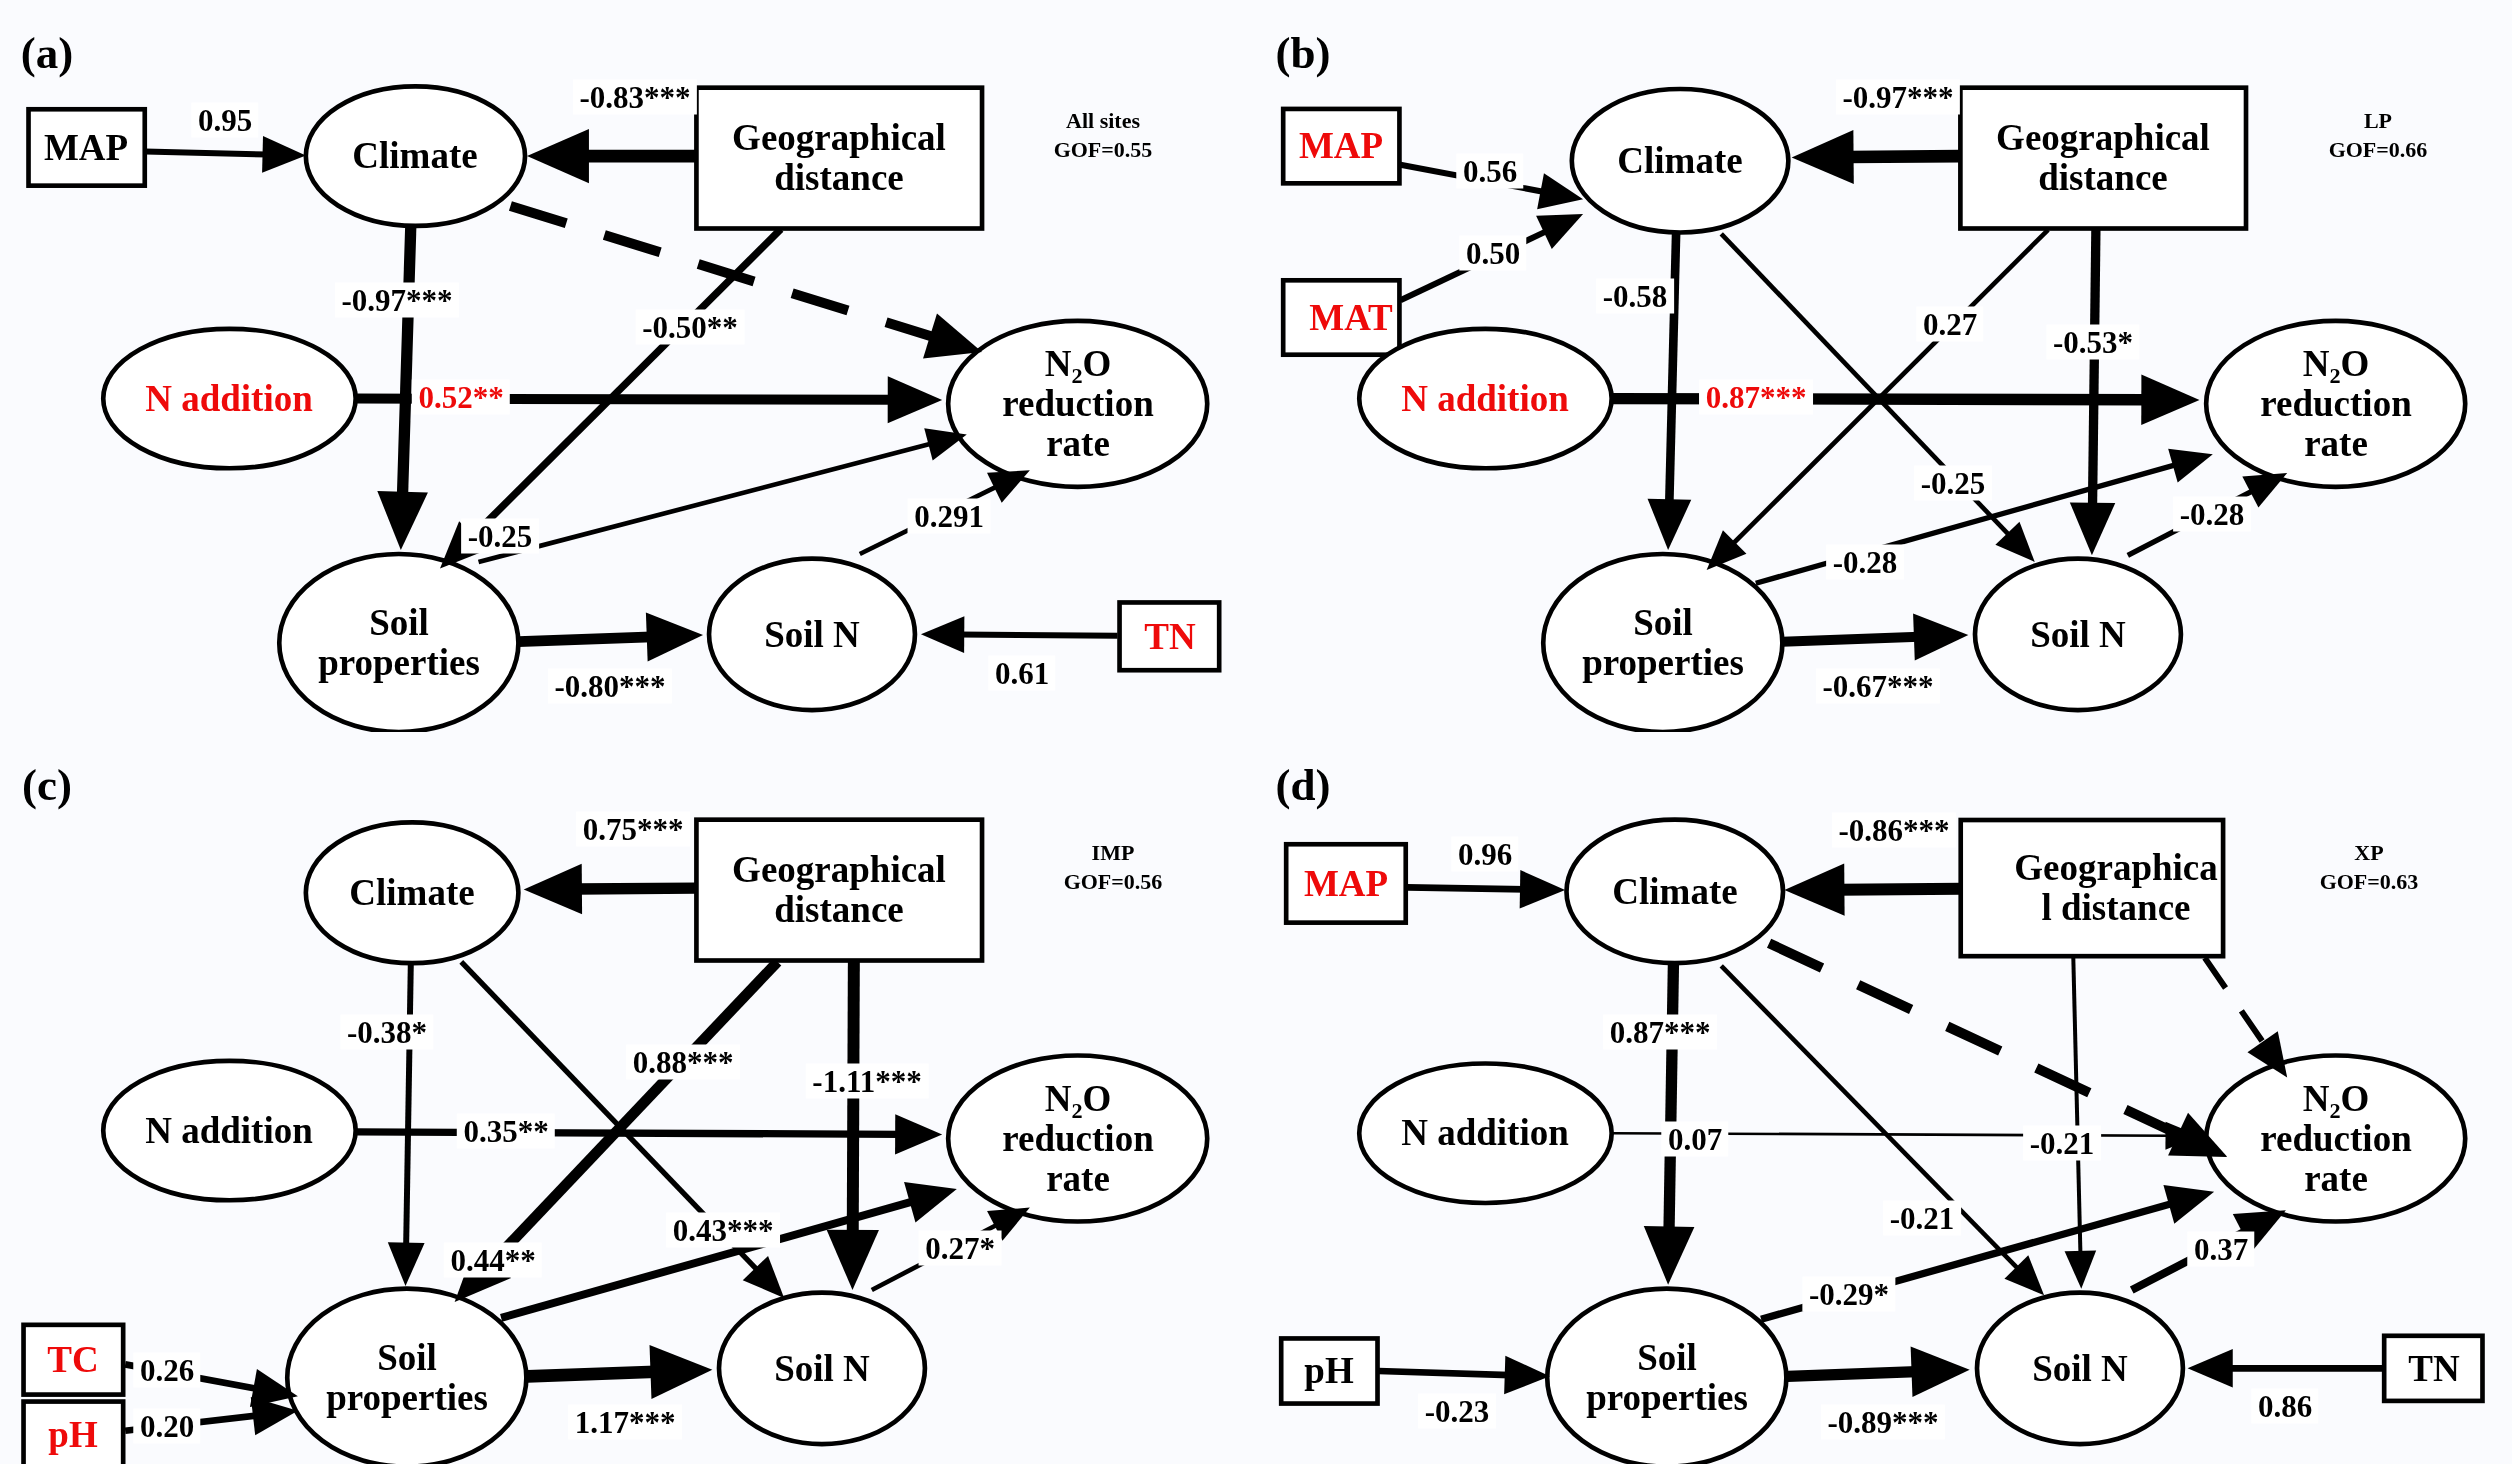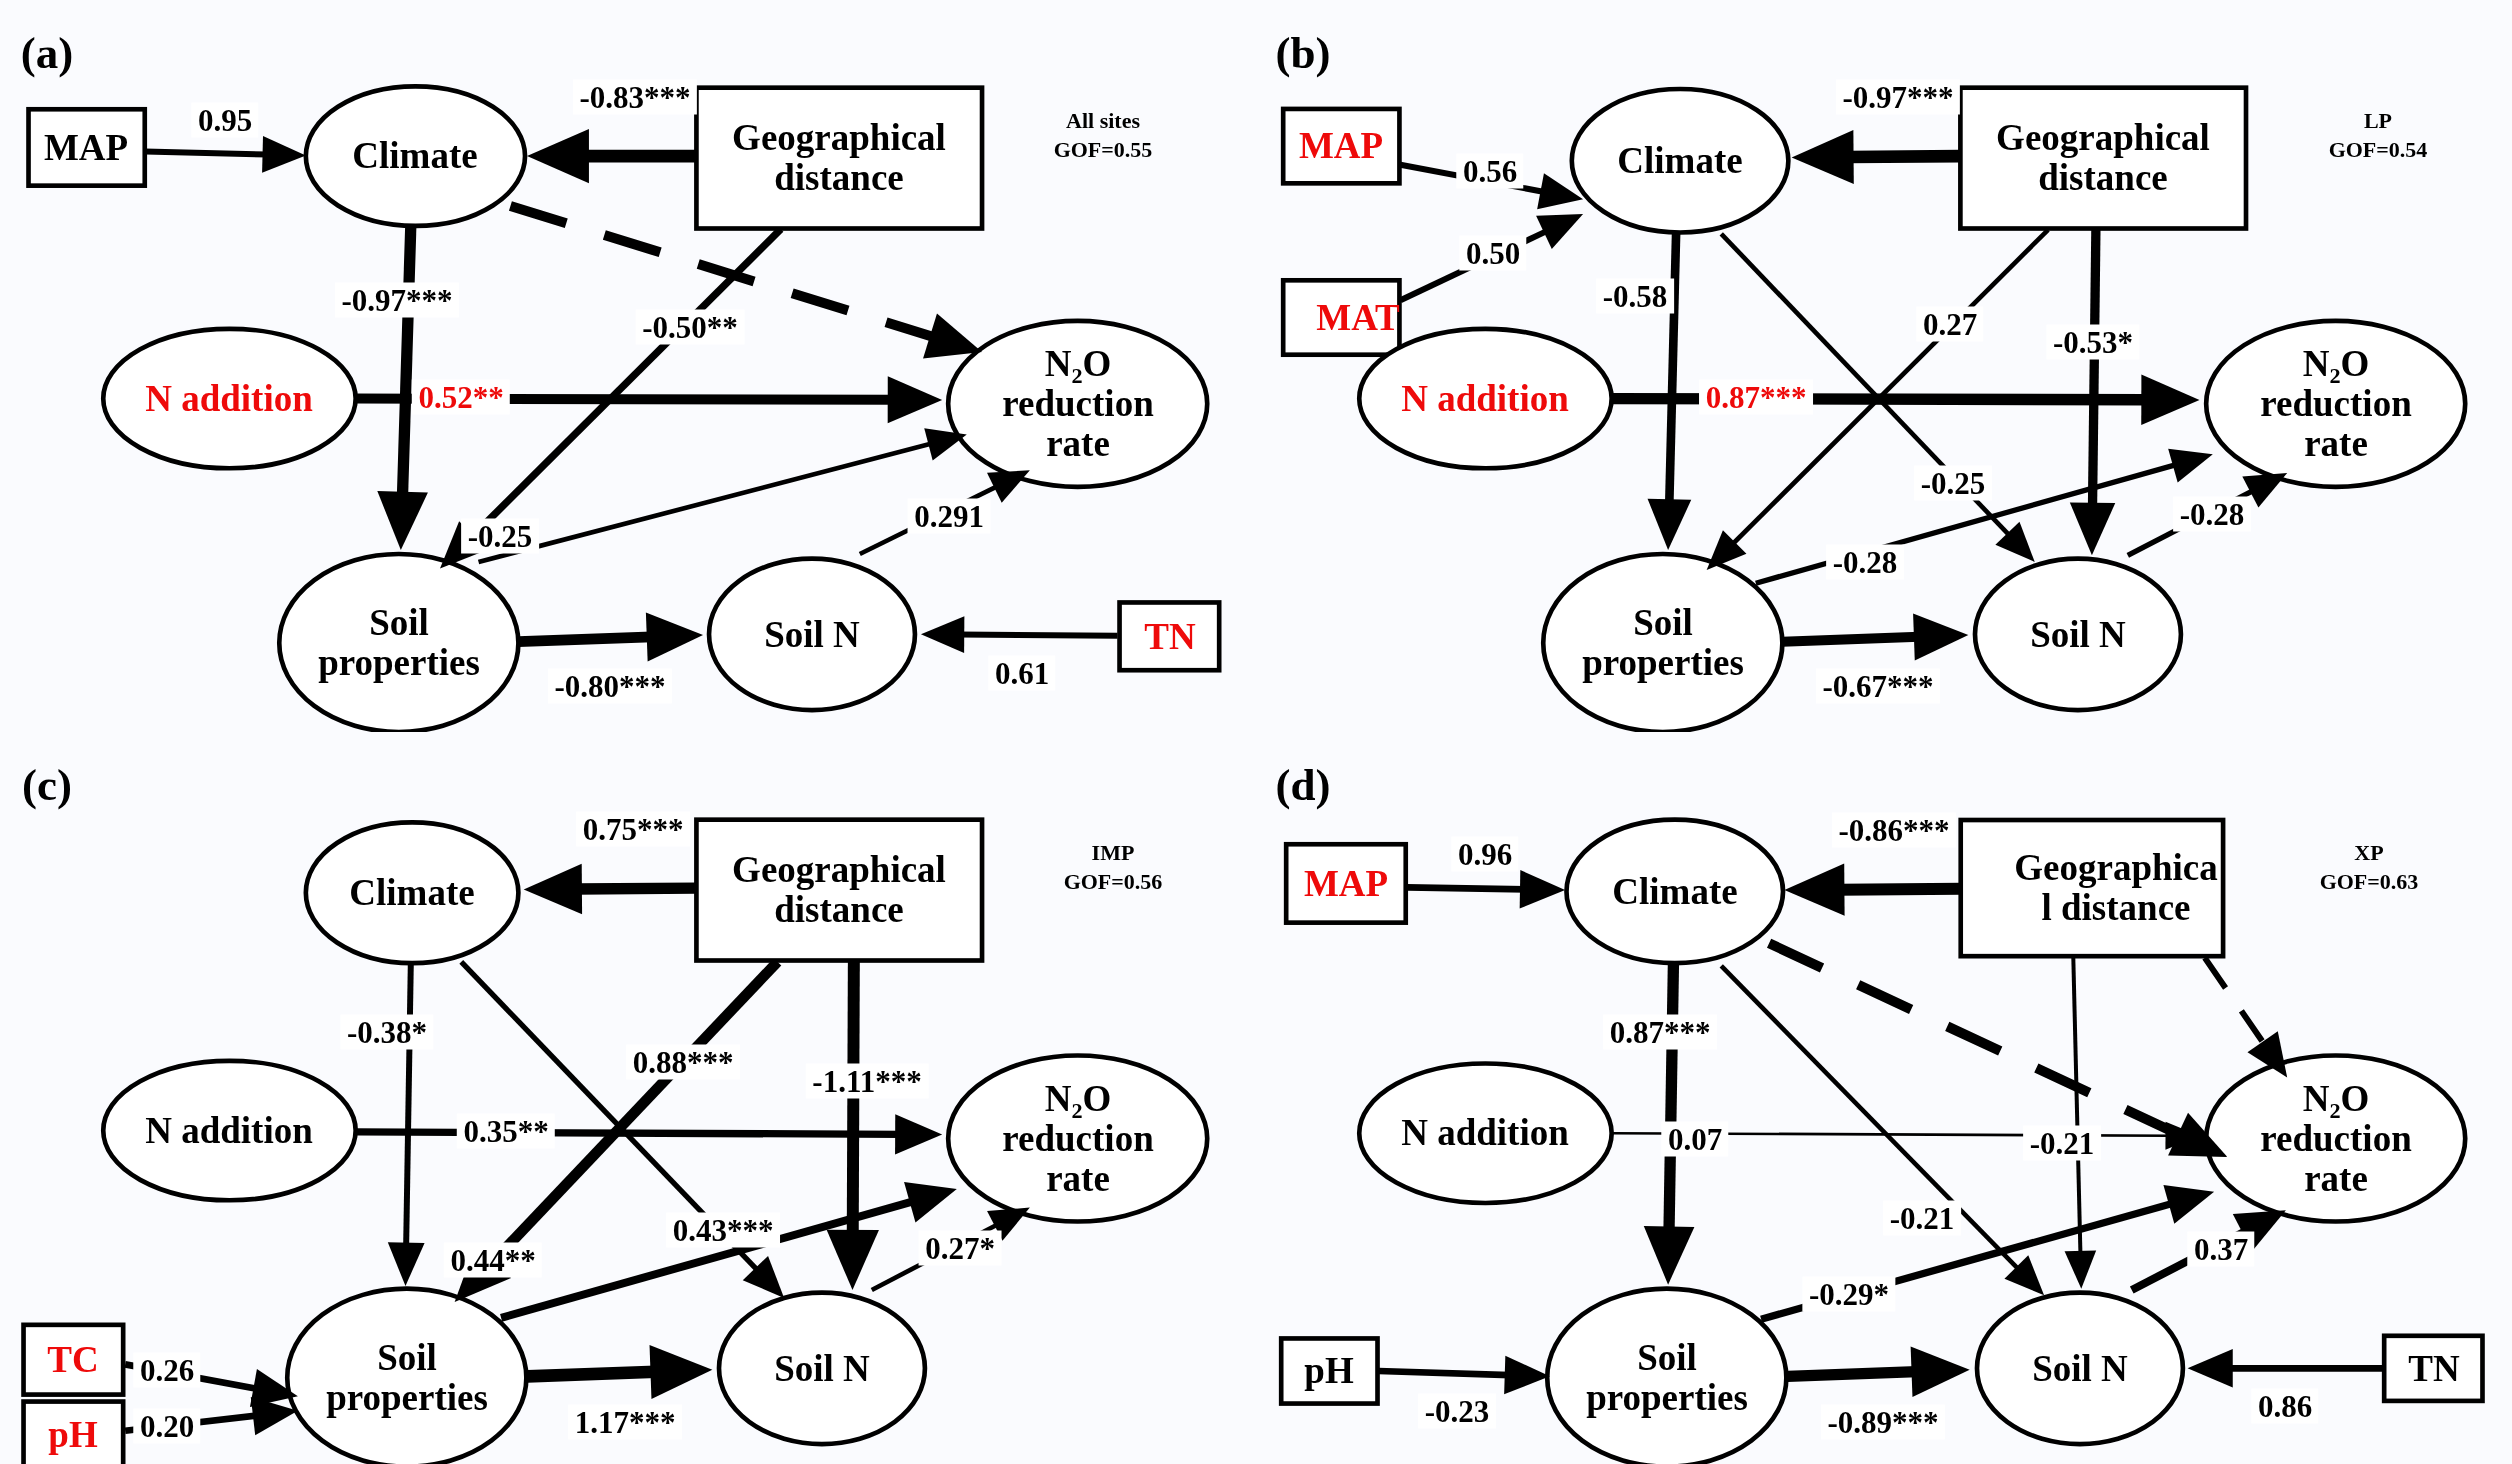--- a/index.html
+++ b/index.html
@@ -103,21 +103,21 @@
         <polygon points="620,828 589.0358884520804,750.7951180556049 654.8149888732855,752.4534147048789" fill="#000000"></polygon>
         <polygon points="678,858 702.5118858099268,798.1557232975357 737.9393844514007,833.7216106055779" fill="#000000"></polygon>
         <polygon points="1172,846 1112.6790215439469,820.2474949758961 1148.9747852517621,785.568141797579" fill="#000000"></polygon>
         <polygon points="1258,836 1224.7722868655508,756.3871927397686 1293.1671595787327,757.2246809770729" fill="#000000"></polygon>
         <polygon points="1420,602 1332.3139282097331,639.901488282021 1332.4865211984948,563.7016837438188" fill="#000000"></polygon>
         <polygon points="1440,684 1387.1067647360612,726.3441337532561 1372.7771768151213,675.5258013326024" fill="#000000"></polygon>
         <polygon points="1552,712 1508.6803527816319,764.0972951781196 1484.4440940425611,717.1884072960474" fill="#000000"></polygon>
         <polygon points="1072,956 991.3192952766916,994.4040868313558 988.7851966103102,923.4493241726799" fill="#000000"></polygon>
       </svg>
       <div class="node-label red" style="left: 85px; top: 146px;">MAP</div>
-      <div class="node-label red" style="left: 102px; top: 318px; text-align: center;">MAT</div>
+      <div class="node-label red" style="left: 95px; top: 318px; text-align: center;">MAT</div>
       <div class="node-label" style="left: 424px; top: 161px;">Climate</div>
       <div class="node-label" style="left: 847px; top: 158px;">Geographical
 distance</div>
       <div class="node-label red" style="left: 229px; top: 399px;">N addition</div>
       <div class="node-label" style="left: 1080px; top: 404px;">N₂O
 reduction rate</div>
       <div class="node-label" style="left: 407px; top: 643px;">Soil
 properties</div>
       <div class="node-label" style="left: 822px; top: 635px;">Soil N</div>
       <div class="edge-label" style="left: 234px; top: 171px;">0.56</div>
@@ -126,21 +126,21 @@
       <div class="edge-label" style="left: 379px; top: 296px;">-0.58</div>
       <div class="edge-label" style="left: 694px; top: 324px;">0.27</div>
       <div class="edge-label" style="left: 697px; top: 483px;">-0.25</div>
       <div class="edge-label" style="left: 837px; top: 342px;">-0.53*</div>
       <div class="edge-label red" style="left: 500px; top: 397px;">0.87***</div>
       <div class="edge-label" style="left: 609px; top: 562px;">-0.28</div>
       <div class="edge-label" style="left: 956px; top: 514px;">-0.28</div>
       <div class="edge-label" style="left: 622px; top: 686px;">-0.67***</div>
       <div class="panel-letter" style="left: 47px; top: 53px;">(b)</div>
       <div class="panel-title" style="left: 1122px; top: 136px;">LP
-GOF=0.54</div>
+GOF=0.66</div>
     </div>
     <div class="panel" style="left: 0px; top: 732px;">
       <svg viewBox="0 0 1890 1102" width="1256" height="732">
         <line x1="1048" y1="235" x2="867.5976450749222" y2="236.38771042250062" stroke="#000000" stroke-width="17"></line>
         <line x1="618" y1="350" x2="610.9453254202771" y2="776.8078120732405" stroke="#000000" stroke-width="9"></line>
         <line x1="1170" y1="346" x2="736.8730806564636" y2="802.2983183207626" stroke="#000000" stroke-width="16"></line>
         <line x1="694" y1="346" x2="1142.3165855274774" y2="812.7658277302544" stroke="#000000" stroke-width="8"></line>
         <line x1="1285" y1="346" x2="1283.3336005048504" y2="757.6006753018985" stroke="#000000" stroke-width="18"></line>
         <line x1="537" y1="602" x2="1355.2006472783773" y2="605.7148724053502" stroke="#000000" stroke-width="11"></line>
         <line x1="754" y1="882" x2="1376.8756452308064" y2="705.85149391432" stroke="#000000" stroke-width="12"></line>

